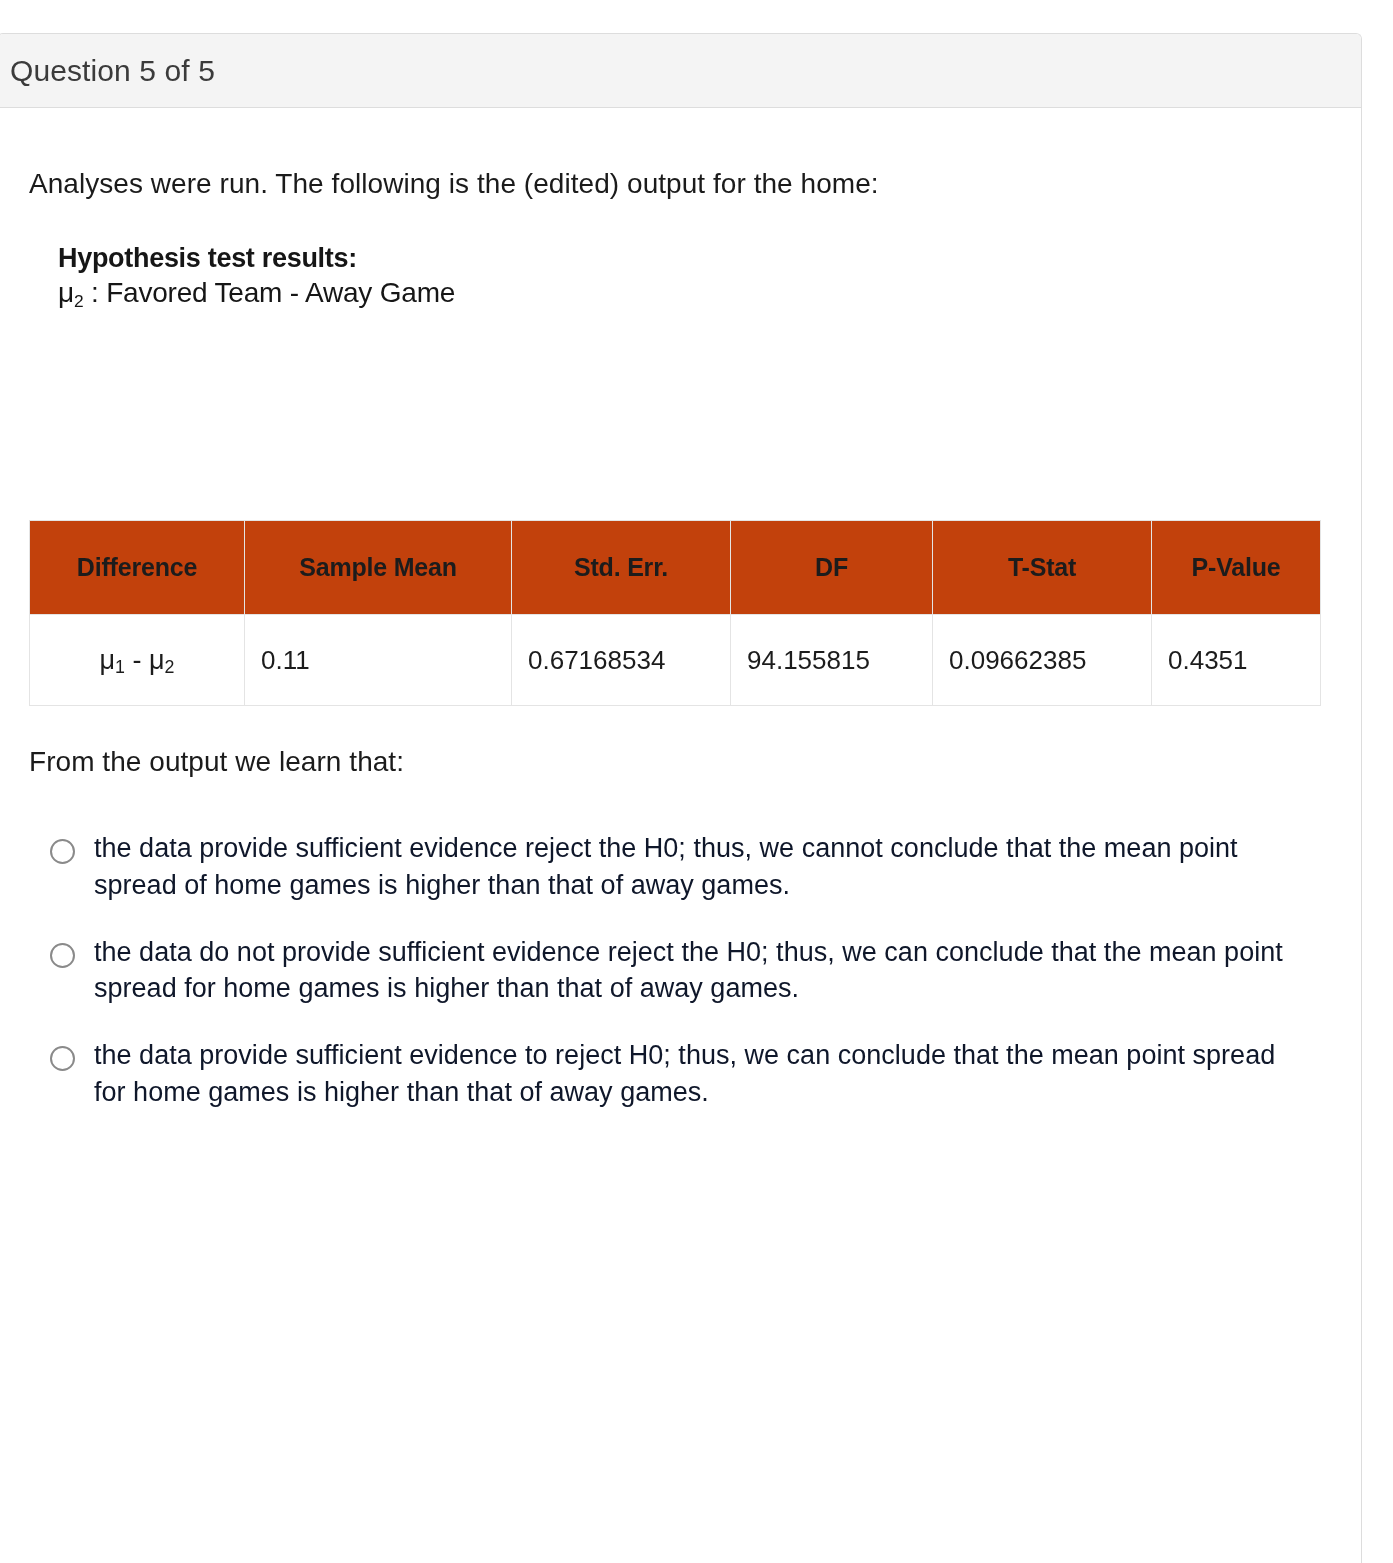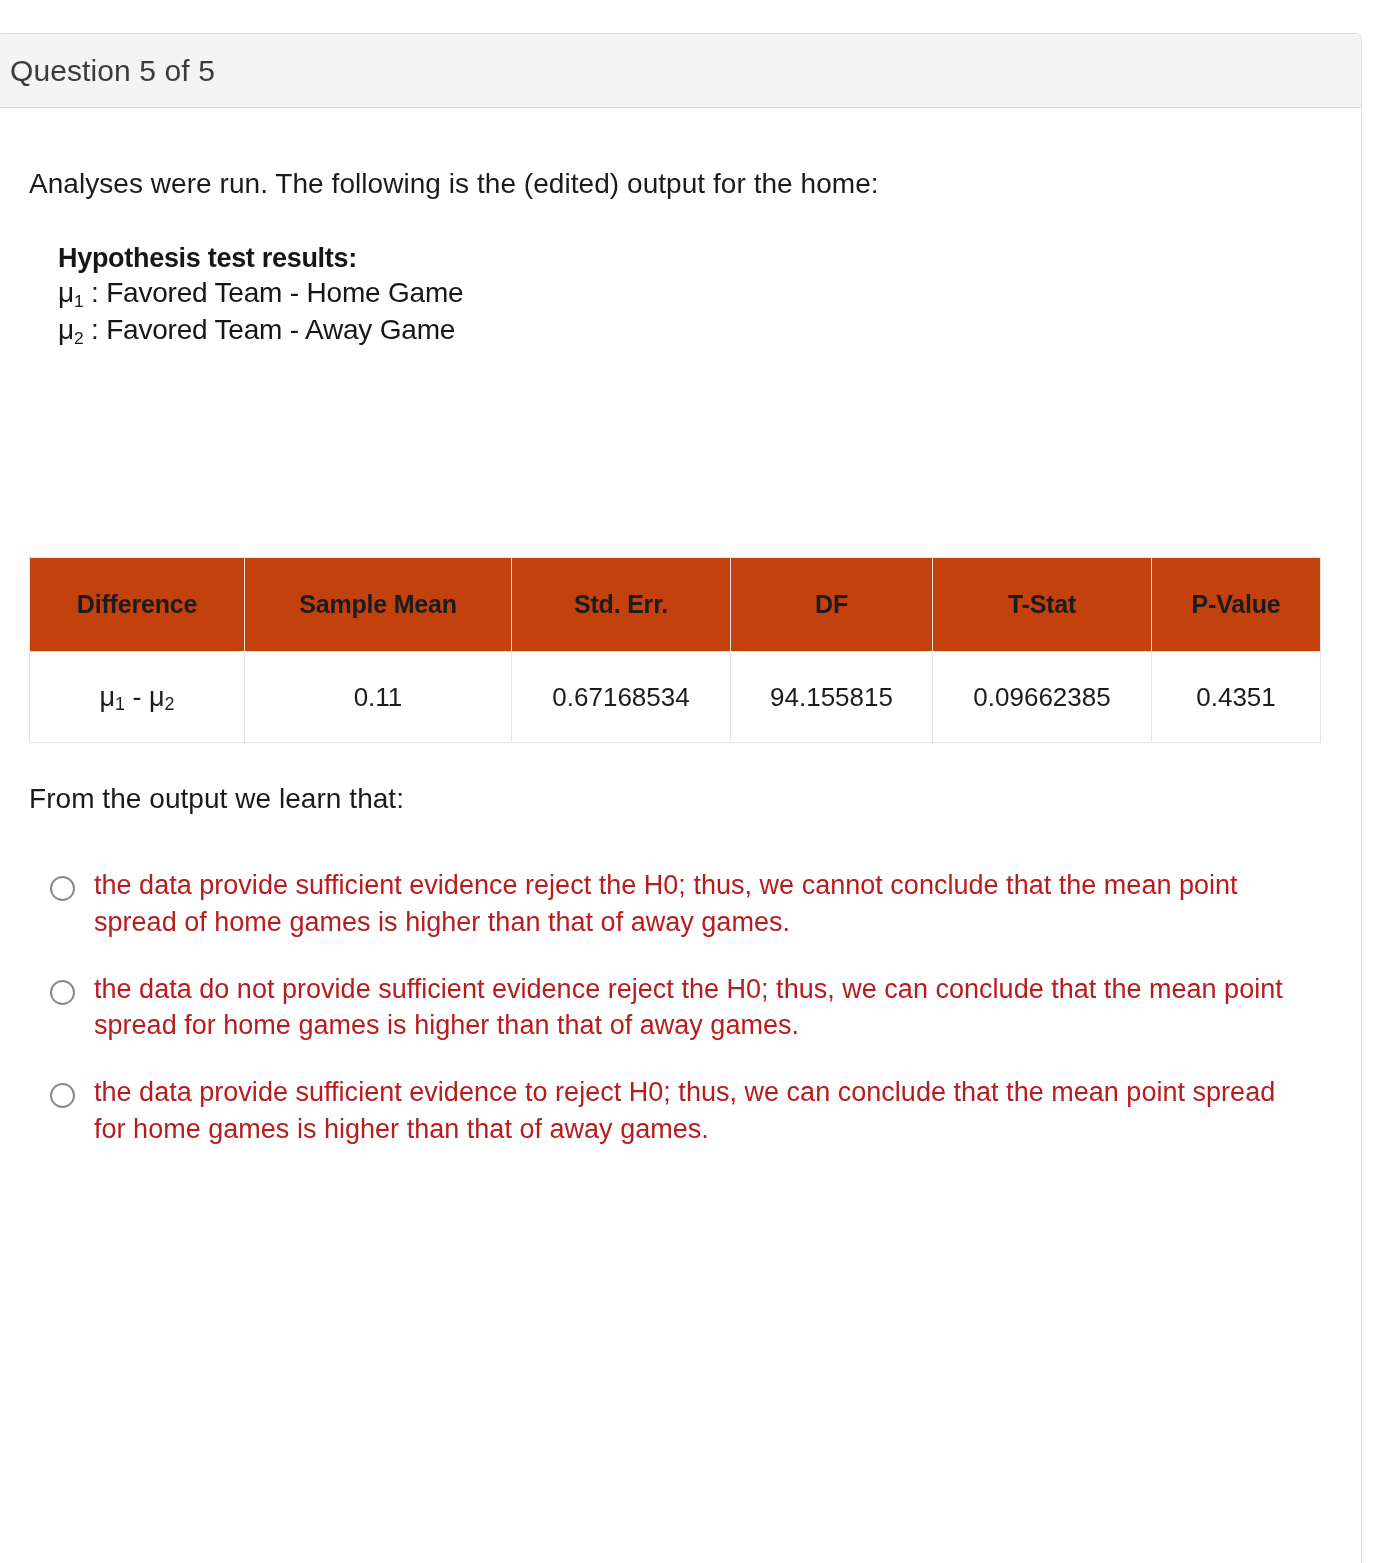--- a/index.html
+++ b/index.html
@@ -111,21 +111,21 @@
     padding: 0 14px;
     letter-spacing: -0.2px;
   }
   table.results tbody td {
     background: #ffffff;
     font-size: 26px;
     color: #1c1c1c;
     height: 91px;
     vertical-align: middle;
     padding: 0 16px;
-    text-align: center;
+    text-align: left;
   }
   table.results tbody td.diff-cell {
     text-align: center;
     font-size: 27px;
   }
   table.results tbody td sub,
   table.results tbody td .sub {
     font-size: 0.66em;
     vertical-align: baseline;
     position: relative;
@@ -164,41 +164,40 @@
     border: 2px solid #8a8a8a;
     border-radius: 50%;
     background: #ffffff;
     margin-top: 9px;
     margin-right: 19px;
     box-sizing: border-box;
   }
   .option-label {
     font-size: 27px;
     line-height: 1.36;
-    color: #b91c1c;
+    color: #0f172a;
     letter-spacing: 0.02px;
     max-width: 1190px;
   }
 </style>
 </head>
 <body>
 
 <div class="question-card">
 
   <div class="card-header">
     <span class="card-header-title">Question 5 of 5</span>
   </div>
 
   <div class="card-body">
 
     <div class="prompt">Analyses were run. The following is the (edited) output for the home:</div>
 
     <div class="output-block">
       <div class="output-title">Hypothesis test results:</div>
-      <div class="output-line"><span>μ</span><sub>1</sub><span> : Favored Team - Home Game</span></div>
       <div class="output-line"><span>μ</span><sub>2</sub><span> : Favored Team - Away Game</span></div>
     </div>
 
     <div class="results-table-wrap">
       <table class="results">
         <colgroup>
           <col class="col-difference">
           <col class="col-sample-mean">
           <col class="col-std-err">
           <col class="col-df">

